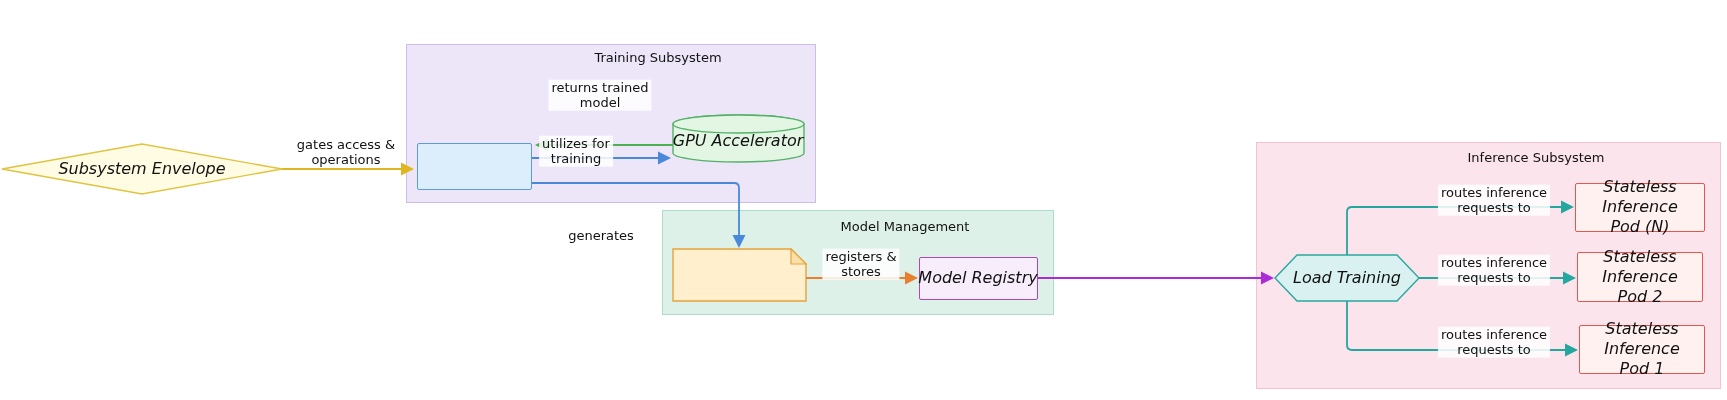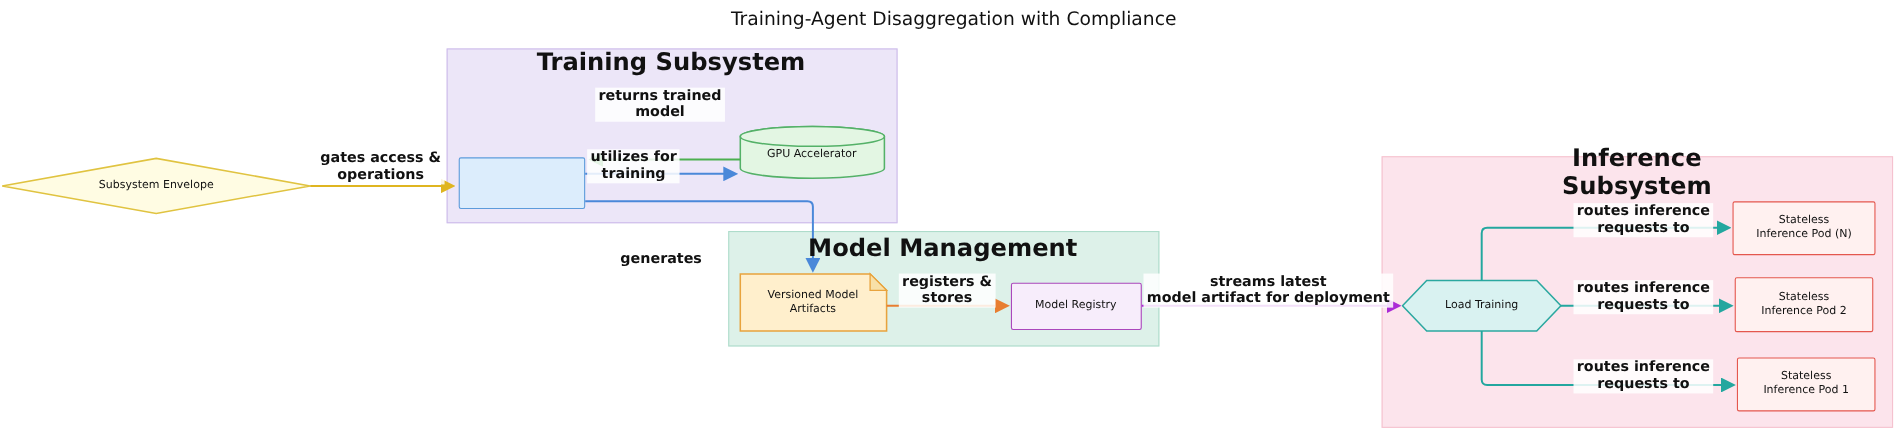--- a/index.html
+++ b/index.html
@@ -7,23 +7,23 @@
     position:relative; width:1727px; height:400px; background:#ffffff;
     font-family:"DejaVu Sans","Liberation Sans",sans-serif; color:#111;
     overflow:hidden;
   }
   .cluster { position:absolute; border:1px solid; z-index:1; }
   .node { position:absolute; border:1px solid; border-radius:2px; z-index:2; box-sizing:border-box; }
   svg.layer { position:absolute; left:0; top:0; z-index:3; }
   .lbl { position:absolute; transform:translate(-50%,-50%); text-align:center;
          white-space:pre-line; z-index:4; }
   .title-lbl   { font-size:17px; }
-  .cluster-lbl { font-size:22px; font-weight:700; }
-  .node-lbl    { font-size:10px; line-height:1.25; }
-  .edge-lbl    { font-size:13px; line-height:1.18; background:rgba(255,255,255,.85); padding:0 3px;font-weight:bold; }
+  .cluster-lbl { font-size:13px; font-weight:400;margin-left:48px; }
+  .node-lbl    { font-size:16px; line-height:1.25;font-style:italic; }
+  .edge-lbl    { font-size:13px; line-height:1.18; background:rgba(255,255,255,.85); padding:0 3px; }
 </style>
 </head>
 <body>
 
 <div class="canvas">
 
   <div class="cluster" style="left:406px;top:44px;width:408px;height:157px;background:#ECE6F8;border-color:#CDBBEA;"></div>
   <div class="cluster" style="left:662px;top:210px;width:390px;height:103px;background:#DDF1E9;border-color:#AEDCCB;"></div>
   <div class="cluster" style="left:1256px;top:142px;width:463px;height:245px;background:#FCE4EC;border-color:#F5C2CF;"></div>
 
@@ -69,50 +69,45 @@
     <path d="M673,145 L539,145" stroke="#4CAF50" stroke-width="1.8" fill="none" marker-end="url(#ah-green)"></path>
     <path d="M532,158 L667,158" stroke="#4A88D9" stroke-width="1.8" fill="none" marker-end="url(#ah-blue)"></path>
     <path d="M532,183 L734,183 Q739,183 739,188 L739,244" stroke="#4A88D9" stroke-width="1.8" fill="none" marker-end="url(#ah-blue)"></path>
     <path d="M806,278 L914,278" stroke="#E87E30" stroke-width="1.8" fill="none" marker-end="url(#ah-orange)"></path>
     <path d="M1038,278 L1270,278" stroke="#AB2BD6" stroke-width="1.8" fill="none" marker-end="url(#ah-purple)"></path>
     <path d="M1347,255 L1347,212 Q1347,207 1352,207 L1570,207" stroke="#23A79F" stroke-width="1.8" fill="none" marker-end="url(#ah-teal)"></path>
     <path d="M1419,278 L1572,278" stroke="#23A79F" stroke-width="1.8" fill="none" marker-end="url(#ah-teal)"></path>
     <path d="M1347,301 L1347,345 Q1347,350 1352,350 L1574,350" stroke="#23A79F" stroke-width="1.8" fill="none" marker-end="url(#ah-teal)"></path>
   </svg>
 
-  <div class="lbl title-lbl" style="left:867px;top:18px;">Training-Agent Disaggregation with Compliance</div>
 
   <div class="lbl cluster-lbl" style="left:610px;top:57px;">Training Subsystem</div>
   <div class="lbl cluster-lbl" style="left:857px;top:226px;">Model Management</div>
   <div class="lbl cluster-lbl" style="left:1488px;top:157px;">Inference Subsystem</div>
 
   <div class="lbl node-lbl" style="left:142px;top:169px;">Subsystem Envelope</div>
   <div class="lbl node-lbl" style="left:738px;top:141px;">GPU Accelerator</div>
-  <div class="lbl node-lbl" style="left:739px;top:275px;">Versioned Model
-Artifacts</div>
   <div class="lbl node-lbl" style="left:978px;top:278px;">Model Registry</div>
   <div class="lbl node-lbl" style="left:1347px;top:278px;">Load Training</div>
   <div class="lbl node-lbl" style="left:1640px;top:207px;">Stateless
 Inference Pod (N)</div>
   <div class="lbl node-lbl" style="left:1640px;top:277px;">Stateless
 Inference Pod 2</div>
   <div class="lbl node-lbl" style="left:1642px;top:349px;">Stateless
 Inference Pod 1</div>
 
   <div class="lbl edge-lbl" style="left:346px;top:152px;">gates access &amp;
 operations</div>
   <div class="lbl edge-lbl" style="left:600px;top:95px;">returns trained
 model</div>
   <div class="lbl edge-lbl" style="left:576px;top:151px;">utilizes for
 training</div>
   <div class="lbl edge-lbl" style="left:601px;top:236px;">generates</div>
   <div class="lbl edge-lbl" style="left:861px;top:264px;">registers &amp;
 stores</div>
-  <div class="lbl edge-lbl" style="left:1153px;top:264px;">streams latest
-model artifact for deployment</div>
   <div class="lbl edge-lbl" style="left:1494px;top:200px;">routes inference
 requests to</div>
   <div class="lbl edge-lbl" style="left:1494px;top:270px;">routes inference
 requests to</div>
   <div class="lbl edge-lbl" style="left:1494px;top:342px;">routes inference
 requests to</div>
 
 </div>
 
 </body></html>

